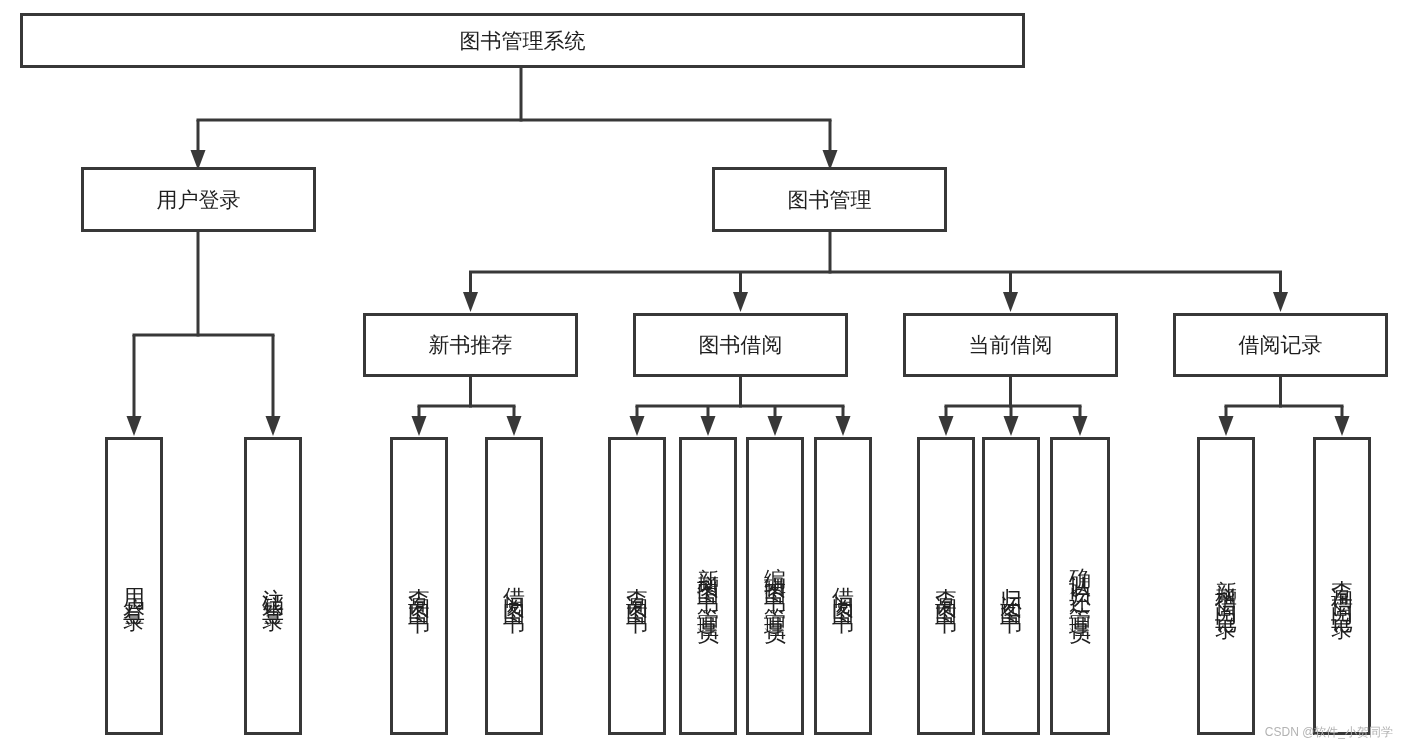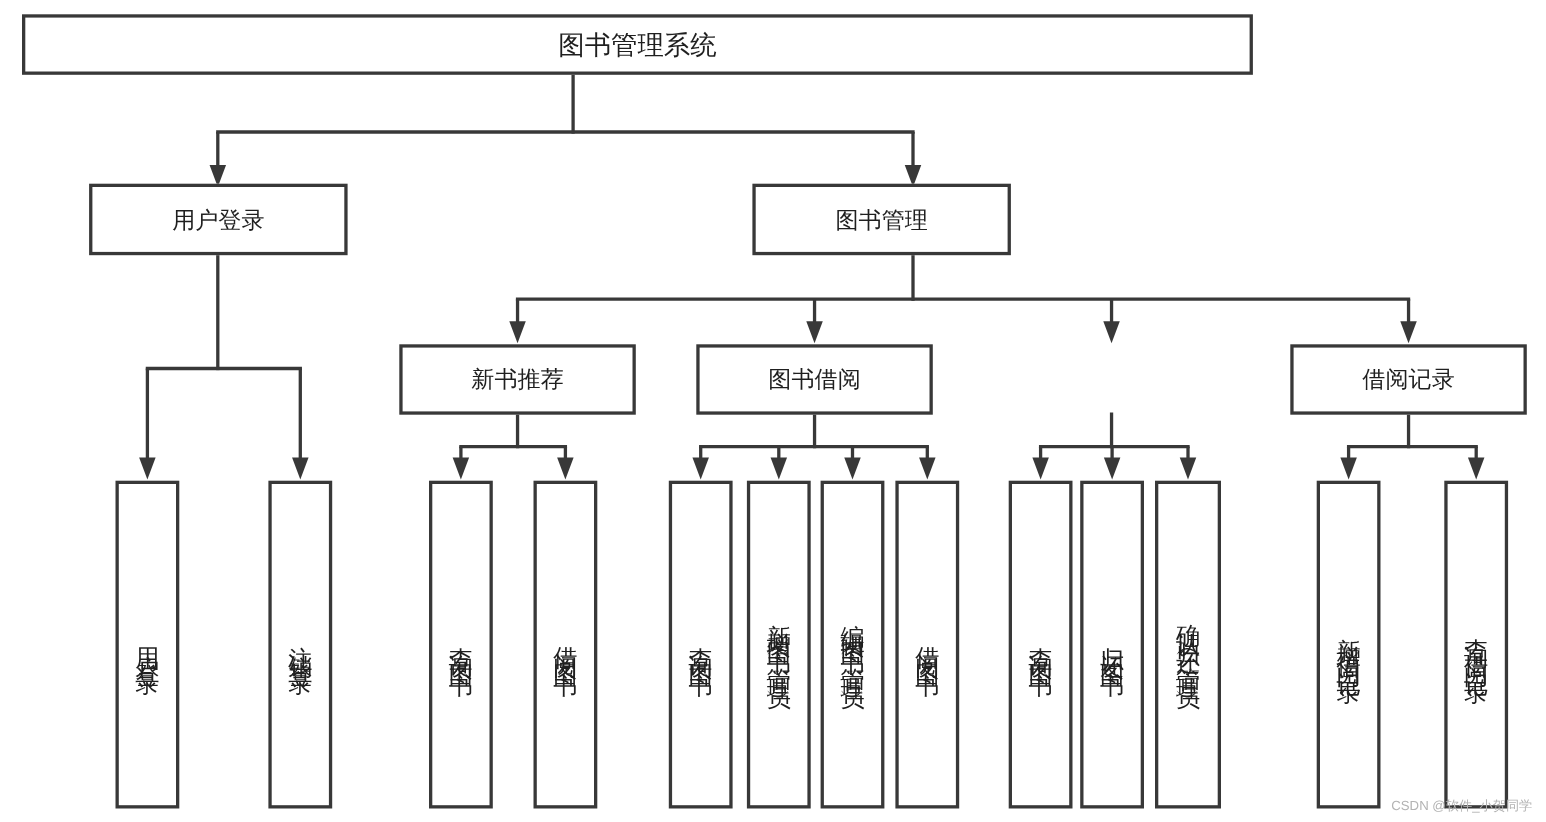--- a/index.html
+++ b/index.html
@@ -28,21 +28,21 @@
     position: absolute;
     box-sizing: border-box;
     border: 3px solid #383838;
     background: #ffffff;
     display: flex;
     align-items: center;
     justify-content: center;
     color: #1f1f1f;
     z-index: 2;
   }
-  .node.root   { left: 20px;  top: 13px;  width: 1119px; height: 55px; font-size: 24px; }
+  .node.root   { left: 20px;  top: 13px;  width: 1005px; height: 55px; font-size: 21px; }
   .node.lvl2   { top: 167px;  width: 235px; height: 65px; font-size: 21px; }
   .node.lvl3   { top: 313px;  width: 215px; height: 64px; font-size: 21px; }
   .node.leaf   { top: 437px;  width: 58px;  height: 298px; }
   .vtext {
     writing-mode: vertical-lr;
     text-orientation: mixed;
     font-size: 22px;
     letter-spacing: 8px;
     color: #1f1f1f;
     line-height: 1;
@@ -130,30 +130,33 @@
     </g>
   </svg>
 
   <div class="node root">
     <span>图书管理系统</span>
   </div>
 
   <div class="node lvl2" style="left:81px;">
     <span>用户登录</span>
   </div>
-  <div class="node lvl2" style="left:684px;text-align:right;">
+  <div class="node lvl2" style="left:712px;text-align:right;">
     <span>图书管理</span>
   </div>
 
   <div class="node lvl3" style="left:363px;">
     <span>新书推荐</span>
   </div>
   <div class="node lvl3" style="left:633px;text-align:center;">
     <span>图书借阅</span>
   </div>
+  <div class="node lvl3" style="left:903px;">
+    <span>当前借阅</span>
+  </div>
   <div class="node lvl3" style="left:1173px;">
     <span>借阅记录</span>
   </div>
 
   <div class="node leaf" style="left:105px;">
     <span class="vtext">用户登录</span>
   </div>
   <div class="node leaf" style="left:244px;">
     <span class="vtext">注销登录</span>
   </div>

